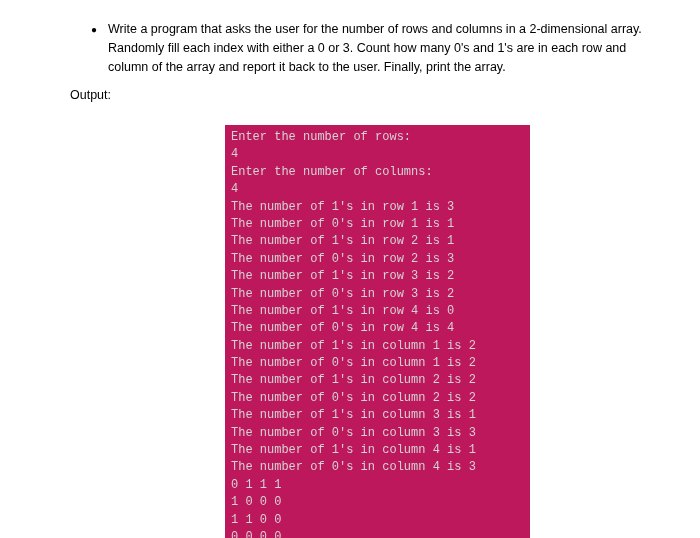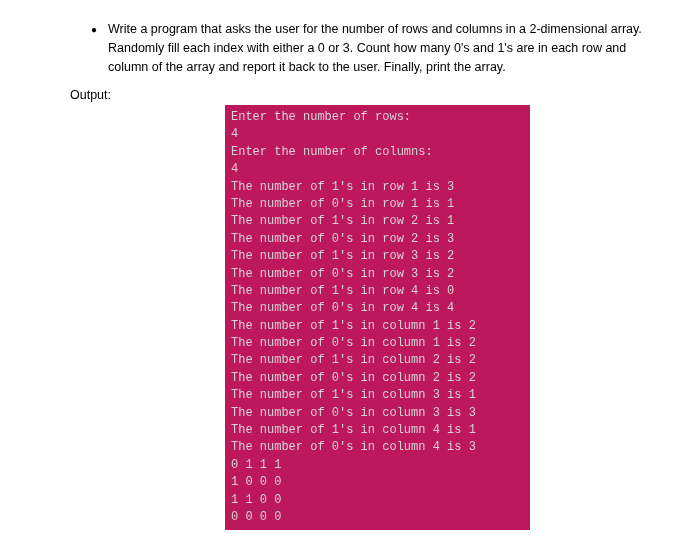--- a/index.html
+++ b/index.html
@@ -26,21 +26,21 @@
       width: 28px;
       flex-shrink: 0;
       text-align: center;
       font-size: 10px;
       padding-top: 2px;
     }
     .bullet-text {
       flex: 1;
     }
     .output-label {
-      margin-bottom: 0;
+      margin-bottom: 20px;
       margin-left: -10px;
     }
     .terminal {
       background: #be185d;
       color: #d4d4d4;
       font-family: "Courier New", Consolas, monospace;
       font-size: 12px;
       line-height: 1.45;
       padding: 4px 6px;
       width: 305px;

